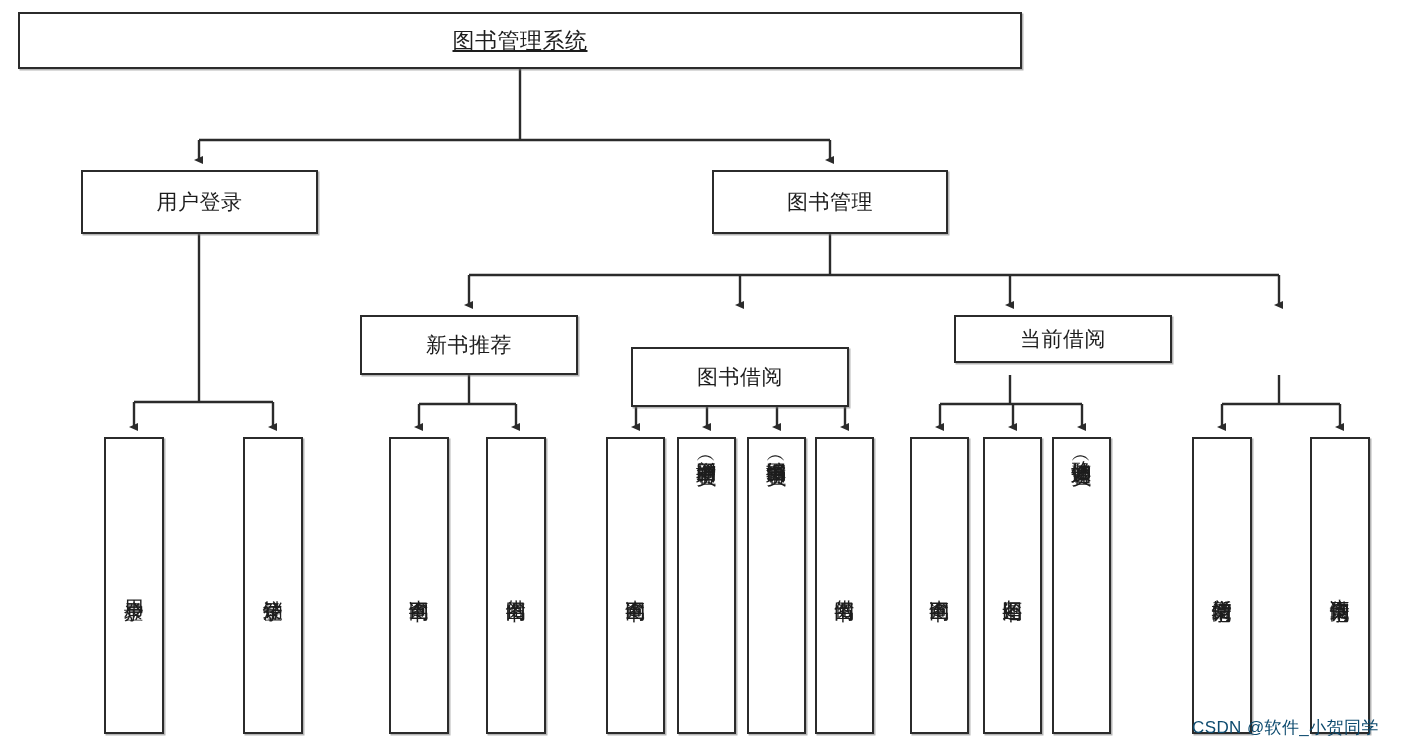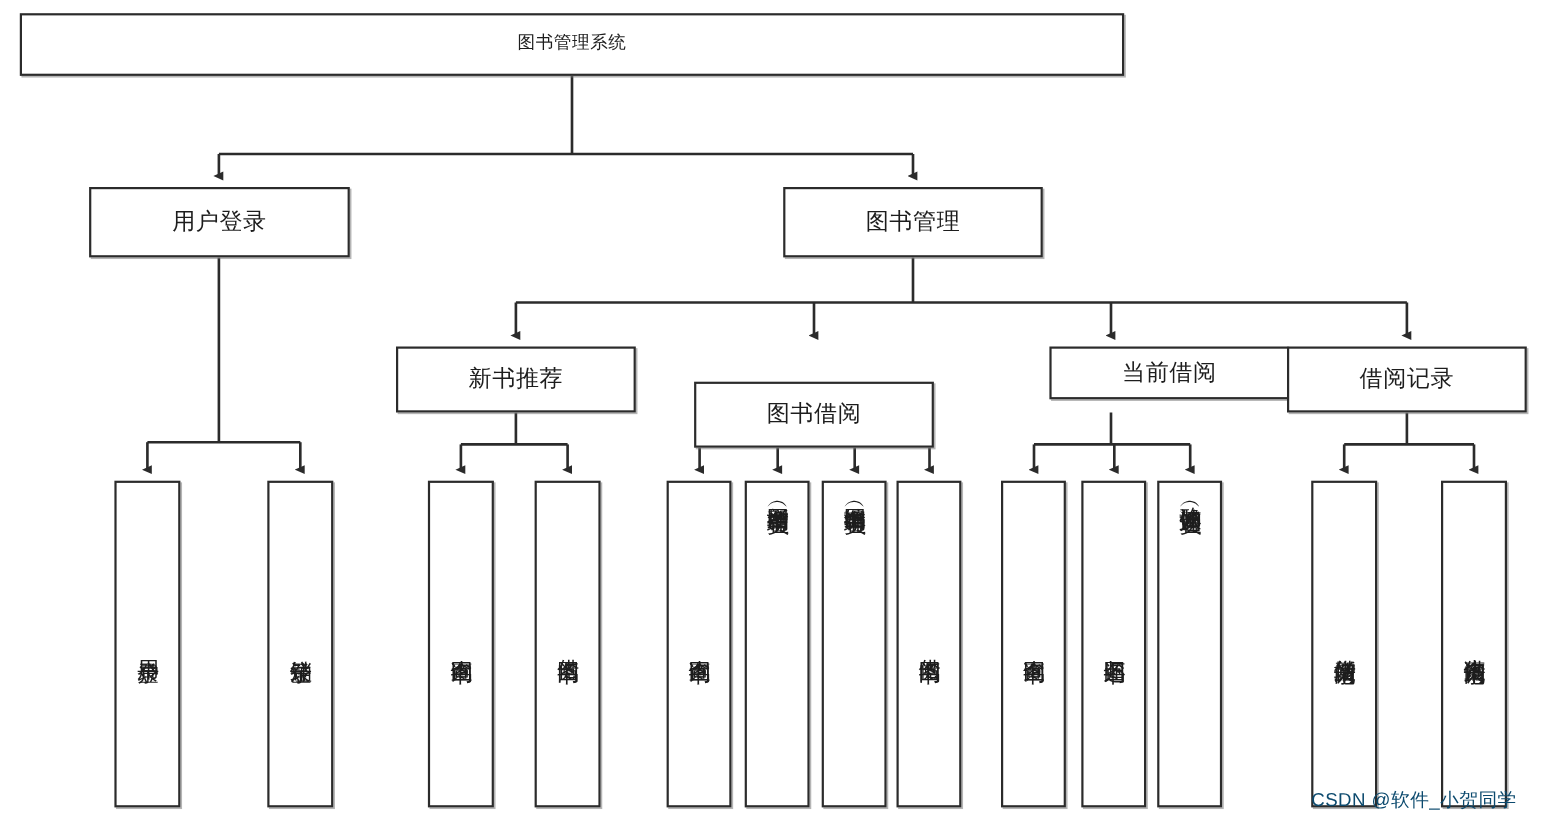--- a/index.html
+++ b/index.html
@@ -37,21 +37,21 @@
     box-shadow: 1.5px 1.5px 0 rgba(120,120,120,0.55);
   }
   .node .label {
     font-size: 21px;
     line-height: 1.15;
     color: #1d1d1d;
     letter-spacing: 0.5px;
     white-space: nowrap;
     text-align: center;
   }
-  .node.root .label { font-size: 16px; }
+  .node.root .label { font-size: 22px; text-decoration: underline; }
   .node.leaf {
     align-items: flex-start;
     padding-top: 6px;
   }
   .node.leaf .label {
     writing-mode: vertical-rl;
     text-orientation: upright;
     font-size: 20px;
     line-height: 1.22;
     letter-spacing: 1px;
@@ -139,23 +139,20 @@
 
   <div class="node" style="left:360px;top:315px;width:218px;height:60px;">
     <span class="label">新书推荐</span>
   </div>
   <div class="node" style="left:631px;top:315px;width:218px;height:60px;margin-top:32px;">
     <span class="label">图书借阅</span>
   </div>
   <div class="node" style="left:954px;top:315px;width:218px;height:48px;">
     <span class="label">当前借阅</span>
   </div>
-  <div class="node" style="left:1170px;top:315px;width:218px;height:60px;">
-    <span class="label">借阅记录</span>
-  </div>
 
   <div class="node leaf center-v" style="left:104px;top:437px;width:60px;height:297px;">
     <span class="label">用户登录</span>
   </div>
   <div class="node leaf center-v" style="left:243px;top:437px;width:60px;height:297px;">
     <span class="label">注销登录</span>
   </div>
   <div class="node leaf center-v" style="left:389px;top:437px;width:60px;height:297px;">
     <span class="label">查询图书</span>
   </div>

